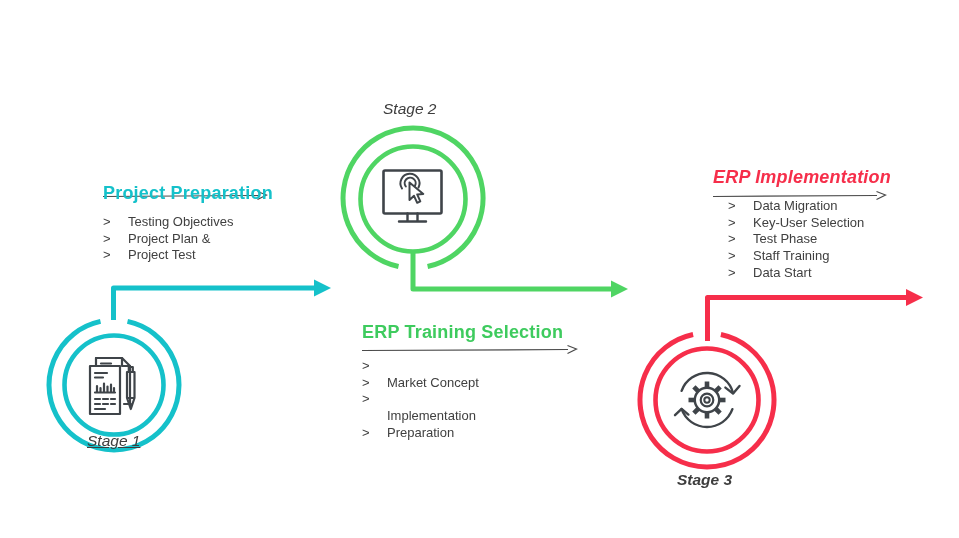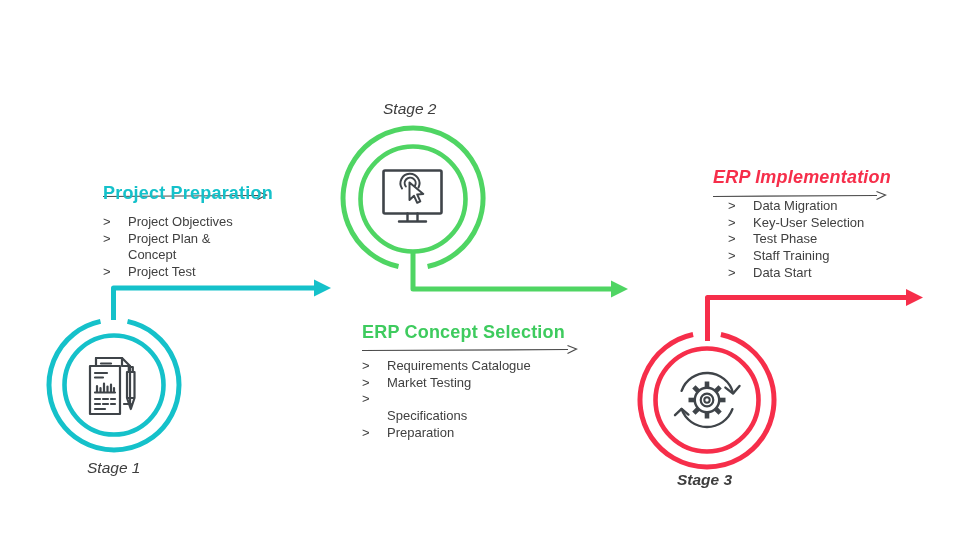--- a/index.html
+++ b/index.html
@@ -99,71 +99,66 @@
       <circle cx="40" cy="40" r="12.2" stroke-width="2.4"></circle>
       <circle cx="40" cy="40" r="6.3" stroke-width="2.2"></circle>
       <circle cx="40" cy="40" r="2.7" stroke-width="2"></circle>
       <path d="M14.6,30.8 A27,27 0 0 1 66.1,33" stroke-width="2.4"></path>
       <path d="M72.5,26 L66.1,33.6 L58.4,27.6" stroke-width="2.4"></path>
       <path d="M65.4,49.2 A27,27 0 0 1 14.6,49.2" stroke-width="2.4"></path>
       <path d="M8,55.2 L14.6,48.8 L21.4,54.6" stroke-width="2.4"></path>
     </g>
   </svg>
 
-  <div class="stage-label" style="left:87px;top:459px;">Stage 1</div>
+  <div class="stage-label" style="left:87px;top:432px;text-decoration:underline;">Stage 1</div>
   <div class="stage-label" style="left:383px;top:100px;">Stage 2</div>
   <div class="stage-label" style="left:677px;top:471px;font-weight:bold;">Stage 3</div>
 
   <section class="txt" style="left:103px;top:167px;margin-top:16px;">
     <h2 class="c-cyan">Project Preparation</h2>
     <div class="list">
 
         <div class="row">
           <span class="mk">&gt;</span>
-          <span class="tx">Project Objectives</span>
+          <span class="tx">Testing Objectives</span>
         </div>
 
         <div class="row">
           <span class="mk">&gt;</span>
           <span class="tx">Project Plan &amp;</span>
         </div>
 
-        <div class="row">
-          <span class="mk"></span>
-          <span class="tx">Concept</span>
-        </div>
 
         <div class="row">
           <span class="mk">&gt;</span>
           <span class="tx">Project Test</span>
         </div>
       </div>
   </section>
 
   <section class="txt" style="left:362px;top:322px;">
-    <h2 class="c-green">ERP Concept Selection</h2>
+    <h2 class="c-green">ERP Training Selection</h2>
     <div class="list m16">
 
         <div class="row">
           <span class="mk">&gt;</span>
-          <span class="tx">Requirements Catalogue</span>
         </div>
 
         <div class="row">
           <span class="mk">&gt;</span>
-          <span class="tx">Market Testing</span>
+          <span class="tx">Market Concept</span>
         </div>
 
         <div class="row">
           <span class="mk">&gt;</span>
         </div>
 
         <div class="row">
           <span class="mk"></span>
-          <span class="tx">Specifications</span>
+          <span class="tx">Implementation</span>
         </div>
 
         <div class="row">
           <span class="mk">&gt;</span>
           <span class="tx">Preparation</span>
         </div>
       </div>
   </section>
 
   <section class="txt" style="left:713px;top:167px;">

